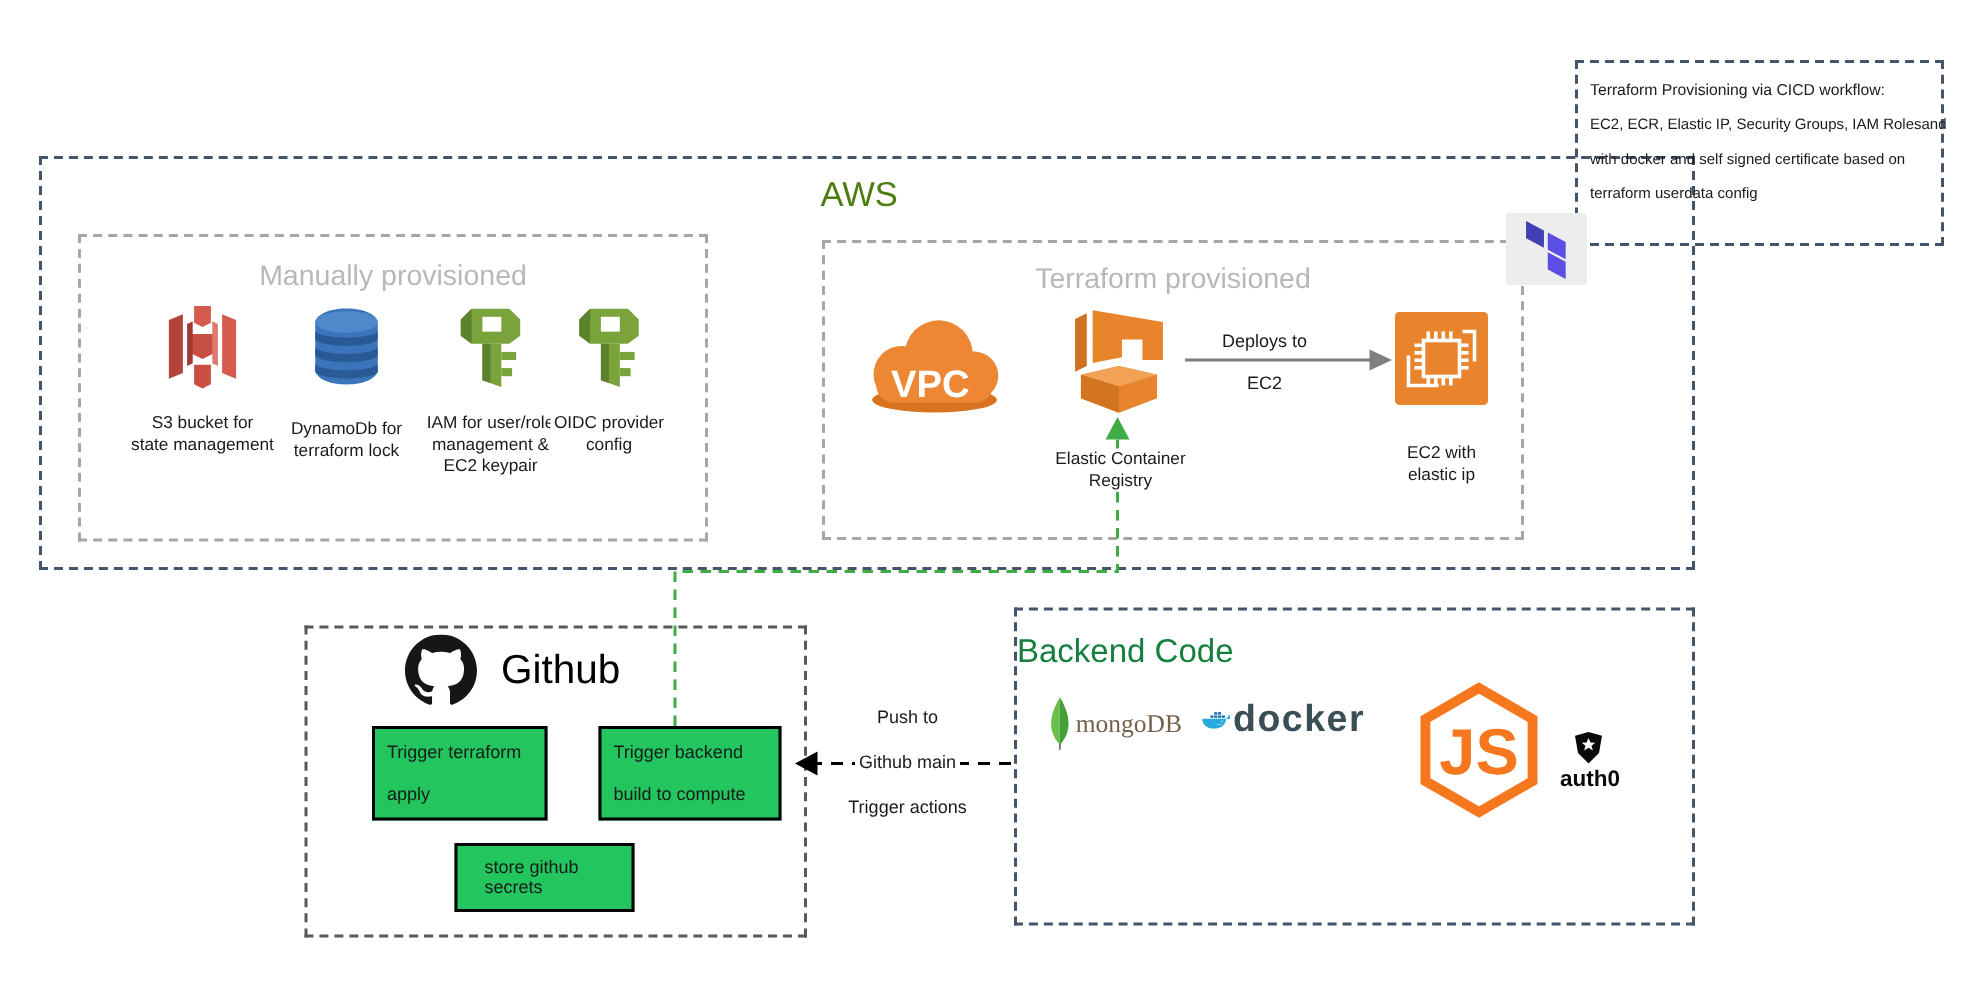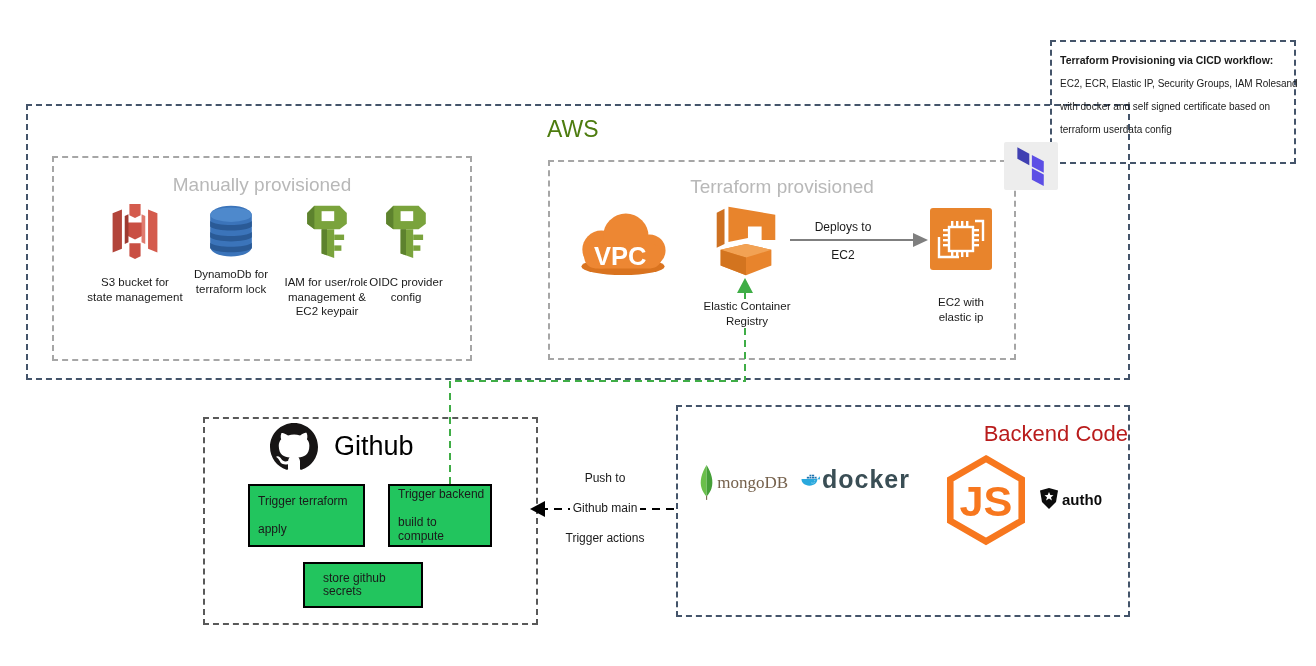--- a/index.html
+++ b/index.html
@@ -5,42 +5,42 @@
   *{margin:0;padding:0;box-sizing:border-box}
   html,body{width:1316px;height:666px;background:#fff;overflow:hidden}
   body{font-family:"Liberation Sans",sans-serif;position:relative;color:#1a1a1a}
   .abs{position:absolute}
   .box{position:absolute;background:transparent}
   .b-outer{border:2px dashed #44546a}
   .b-inner{border:2px dashed #a6a6a6}
   .b-github{border:2px dashed #595959}
   .sec-title{width:100%;text-align:center;font-size:19px;color:#b8b8b8}
   .aws-title{position:absolute;font-size:23px;color:#4d7c0f}
-  .backend-title{width:100%;text-align:right;margin-top:14px;font-size:22px;color:#b91c1c}
+  .backend-title{width:100%;text-align:left;margin-top:14px;font-size:22px;color:#15803d}
   .cap{position:absolute;display:flex;flex-direction:column;align-items:center;row-gap:2px;
        font-size:11.5px;line-height:1.1;text-align:center;white-space:nowrap;z-index:6}
   .cap span{background:#fff;padding:0 2px}
   .icon-col{position:absolute;display:flex;flex-direction:column;align-items:center}
   .icon-col .cap{position:static;margin-top:16px}
   .note{position:absolute;border:2px dashed #44546a;padding:7px 8px;font-size:10px;line-height:23px;white-space:nowrap}
-  .note .t{font-weight:bold;font-size:10.5px}
+  .note .t{font-weight:normal;font-size:10.5px}
   .gh-btn{position:absolute;border:2px solid #000;background:#22c55e;font-size:12px;line-height:1.1;
           display:flex;flex-direction:column;justify-content:center;row-gap:15px;padding:4px 4px 4px 8px;z-index:6}
   .gh-btn.center{align-items:flex-end;padding:18px}
   .gh-title{position:absolute;font-size:27px;color:#000}
   .lbl{position:absolute;display:flex;flex-direction:column;align-items:center;row-gap:16px;
        font-size:12px;line-height:1.15;text-align:center;white-space:nowrap;z-index:6}
   .lbl span{background:#fff;padding:0 3px}
   .overlay{position:absolute;left:0;top:0;z-index:5;pointer-events:none}
   .tf-logo{position:absolute;background:#ededed;border-radius:2px;display:flex;align-items:center;justify-content:center;z-index:6}
   .wordmark-mongo{font-family:"Liberation Serif",serif;font-size:17px;color:#75614c;margin-top:2px}
   .wordmark-docker{font-size:25px;font-weight:bold;letter-spacing:1px;color:#3a4e55;margin-top:-4px}
   .wordmark-auth0{font-size:15px;font-weight:bold;color:#0b0b0b;margin-left:2px}
   .logo-col{position:absolute;display:flex;flex-direction:row;align-items:center}
-  .logo-row{position:absolute;display:flex;flex-direction:row;align-items:center}
+  .logo-row{position:absolute;display:flex;flex-direction:column;align-items:center}
 </style>
 </head>
 <body>
 
 <div class="box b-outer" style="left:26px;top:104px;width:1104px;height:276px">
   <div class="aws-title" style="left:519px;top:10px">AWS</div>
 </div>
 
 <div class="box b-inner" style="left:52px;top:156px;width:420px;height:205px">
   <div class="sec-title" style="margin-top:16px">Manually provisioned</div>
@@ -62,21 +62,21 @@
   </div>
 
   <div class="icon-col" style="left:120px;top:44px;width:114px">
     <svg width="56" height="58" viewBox="0 0 60 64">
       <path d="M30,4 C16,4 7,9 7,15 L7,49 C7,55 16,60 30,60 C44,60 53,55 53,49 L53,15 C53,9 44,4 30,4 Z" fill="#3b74ba"></path>
       <ellipse cx="30" cy="14" rx="23" ry="8" fill="#4e89cc"></ellipse>
       <path d="M7,21 C13,27 47,27 53,21 L53,27 C47,33 13,33 7,27 Z" fill="#2a5a96"></path>
       <path d="M7,33 C13,39 47,39 53,33 L53,39 C47,45 13,45 7,39 Z" fill="#2a5a96"></path>
       <path d="M7,45 C13,51 47,51 53,45 L53,51 C47,57 13,57 7,51 Z" fill="#2a5a96"></path>
     </svg>
-    <div class="cap" style="margin-top:8px">
+    <div class="cap" style="margin-top:20px">
       <span>DynamoDb for</span>
       <span>terraform lock</span>
     </div>
   </div>
 
   <div class="icon-col" style="left:216px;top:44px;width:114px">
     <svg width="54" height="58" viewBox="0 0 60 64">
       <polygon points="16,4 44,4 52,12 52,24 44,30 16,30 8,24 8,12" fill="#7aa33c"></polygon>
       <polygon points="8,12 16,4 16,30 8,24" fill="#5d822e"></polygon>
       <rect x="24" y="10" width="14" height="11" fill="#fff"></rect>
@@ -186,21 +186,21 @@
 <div class="box b-github" style="left:203px;top:417px;width:335px;height:208px">
   <svg class="abs" style="left:65px;top:4px" width="48" height="48" viewBox="0 0 16 16">
     <path fill="#171515" d="M8 0C3.58 0 0 3.58 0 8c0 3.54 2.29 6.53 5.47 7.59.4.07.55-.17.55-.38 0-.19-.01-.82-.01-1.49-2.01.37-2.53-.49-2.69-.94-.09-.23-.48-.94-.82-1.13-.28-.15-.68-.52-.01-.53.63-.01 1.08.58 1.23.82.72 1.21 1.87.87 2.33.66.07-.52.28-.87.51-1.07-1.78-.2-3.64-.89-3.64-3.95 0-.87.31-1.59.82-2.15-.08-.2-.36-1.02.08-2.12 0 0 .67-.21 2.2.82.64-.18 1.32-.27 2-.27s1.36.09 2 .27c1.53-1.04 2.2-.82 2.2-.82.44 1.1.16 1.92.08 2.12.51.56.82 1.27.82 2.15 0 3.07-1.87 3.75-3.65 3.95.29.25.54.73.54 1.48 0 1.07-.01 1.93-.01 2.2 0 .21.15.46.55.38A8.012 8.012 0 0 0 16 8c0-4.42-3.58-8-8-8z"></path>
   </svg>
   <div class="gh-title" style="left:129px;top:12px">Github</div>
 
   <div class="gh-btn" style="left:43px;top:65px;width:117px;height:63px">
     <span>Trigger  terraform</span>
     <span>apply</span>
   </div>
-  <div class="gh-btn" style="left:183px;top:65px;width:104px;height:63px">
+  <div class="gh-btn" style="left:194px;top:65px;width:122px;height:63px">
     <span>Trigger backend</span>
     <span>build to compute</span>
   </div>
   <div class="gh-btn center" style="left:98px;top:143px;width:120px;height:46px">
     <span>store github secrets</span>
   </div>
 </div>
 
 <div class="box b-outer" style="left:676px;top:405px;width:454px;height:212px">
   <div class="backend-title">Backend Code</div>

